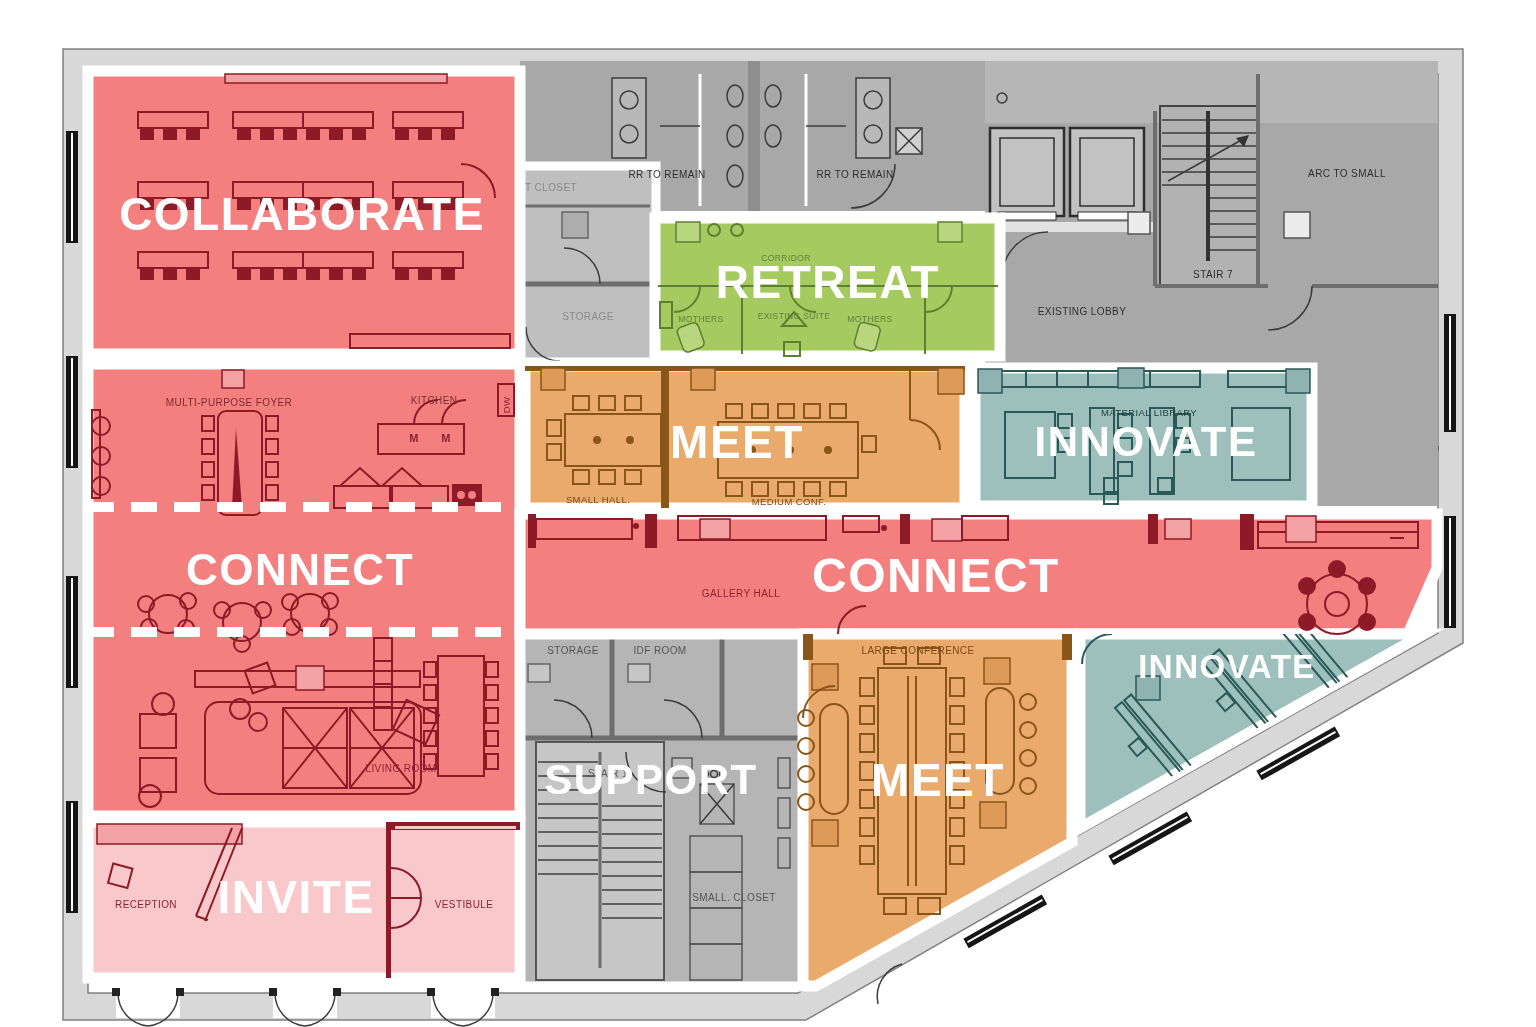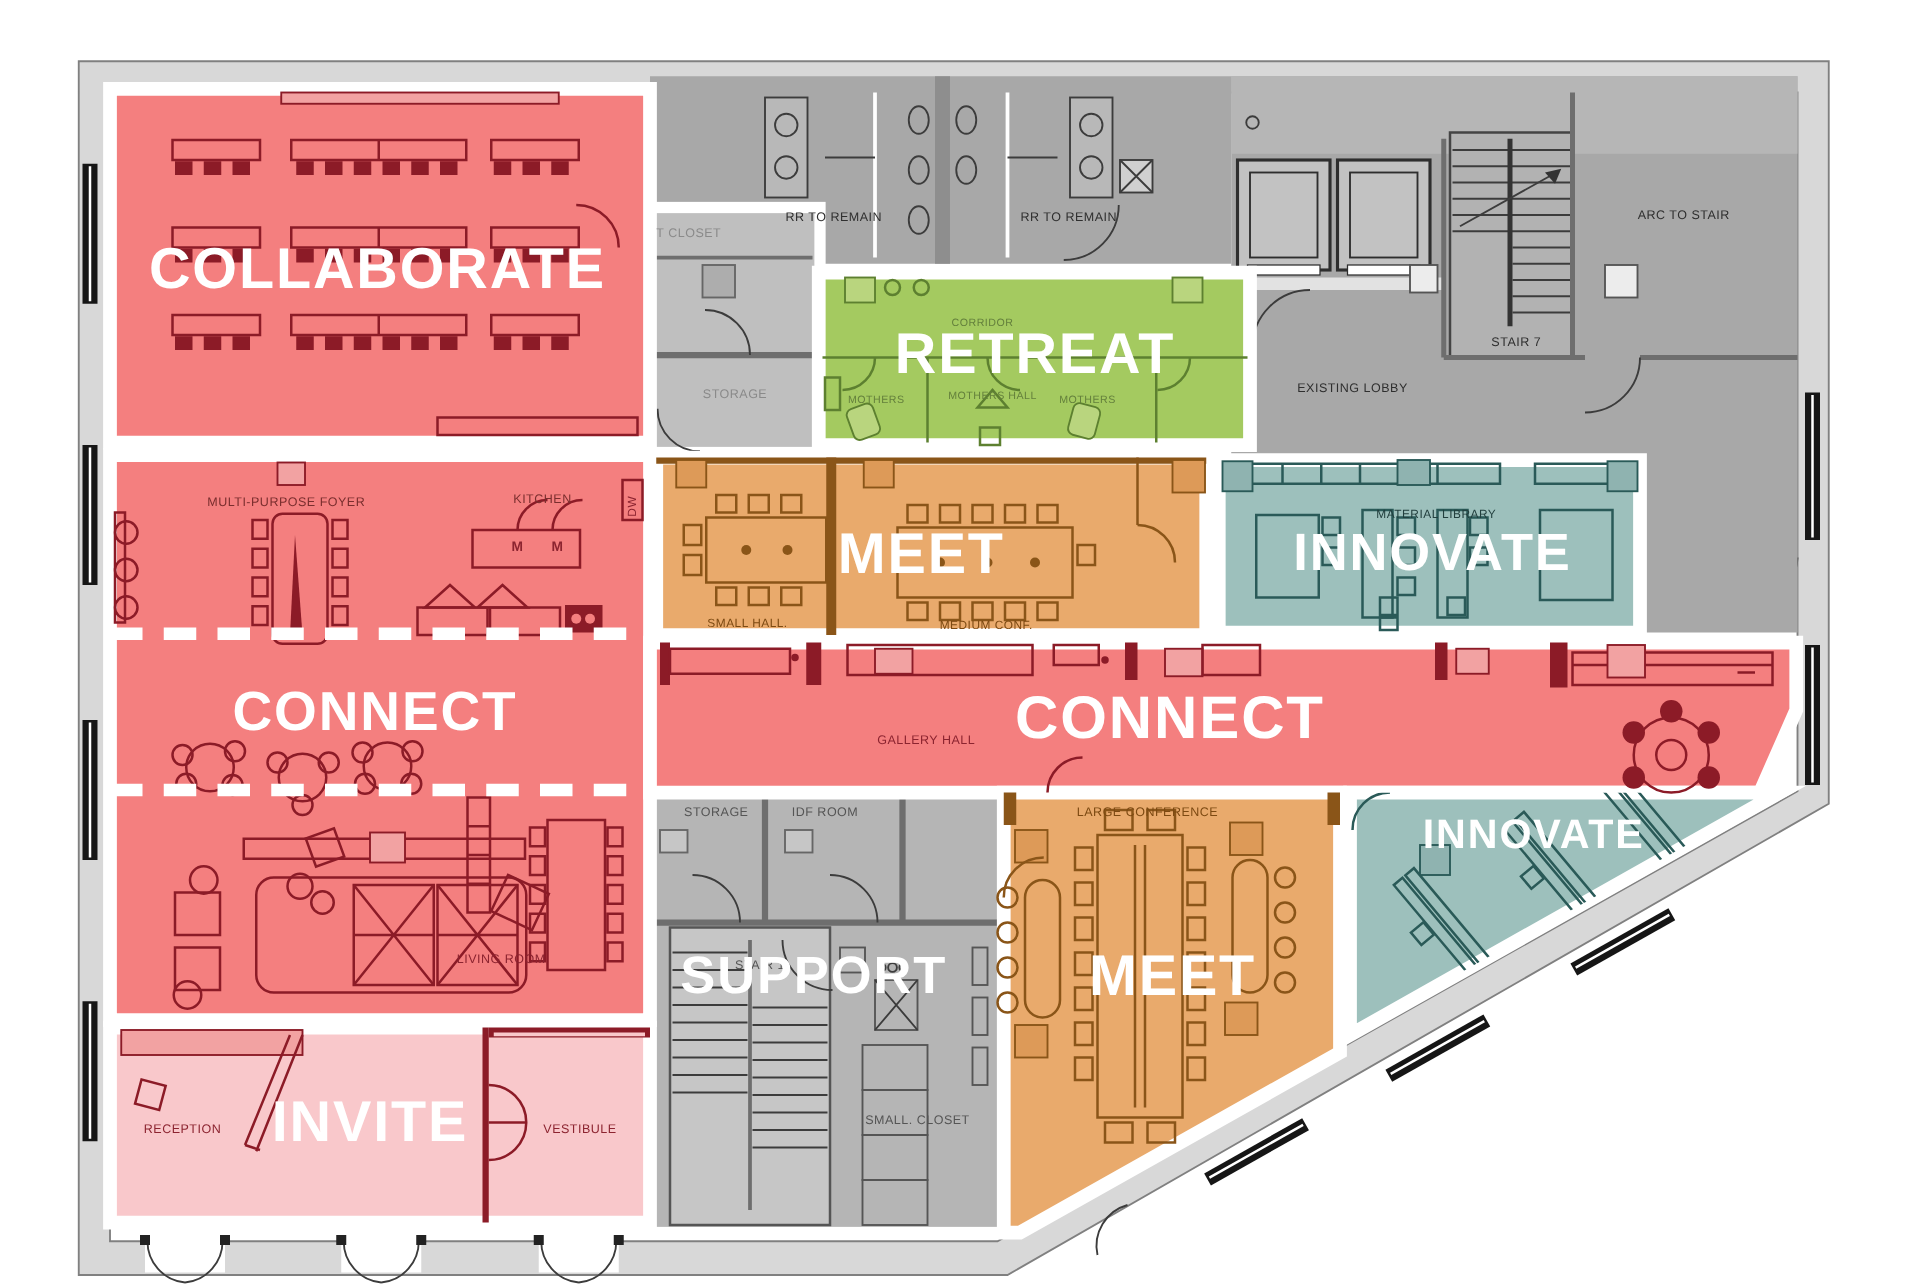--- a/index.html
+++ b/index.html
@@ -478,28 +478,28 @@
   <g>
     <line x1="88" y1="491" x2="520" y2="491" class="dash"></line>
     <line x1="88" y1="616" x2="520" y2="616" class="dash"></line>
   </g>
 </svg>
 
 <div id="labels">
 
   <span class="room-label lbl-gray" style="left:667px;top:158px">RR TO REMAIN</span>
   <span class="room-label lbl-gray" style="left:855px;top:158px">RR TO REMAIN</span>
-  <span class="room-label lbl-gray" style="left:1347px;top:157px">ARC TO STAIR</span>
+  <span class="room-label lbl-gray" style="left:1347px;top:157px">ARC TO SMALL</span>
   <span class="room-label lbl-gray" style="left:1213px;top:258px">STAIR 7</span>
   <span class="room-label lbl-gray" style="left:1082px;top:295px">EXISTING LOBBY</span>
   <span class="room-label lbl-lgray" style="left:551px;top:171px">T CLOSET</span>
   <span class="room-label lbl-lgray" style="left:588px;top:300px">STORAGE</span>
   <span class="room-label lbl-green sz85" style="left:786px;top:242px">CORRIDOR</span>
   <span class="room-label lbl-green sz85" style="left:701px;top:303px">MOTHERS</span>
-  <span class="room-label lbl-green sz85" style="left:794px;top:300px">MOTHERS HALL</span>
+  <span class="room-label lbl-green sz85" style="left:794px;top:300px">EXISTING SUITE</span>
   <span class="room-label lbl-green sz85" style="left:870px;top:303px">MOTHERS</span>
   <span class="room-label lbl-dred" style="left:229px;top:386px">MULTI-PURPOSE FOYER</span>
   <span class="room-label lbl-dred" style="left:434px;top:384px">KITCHEN</span>
   <span class="room-label lbl-red sz11" style="left:414px;top:422px">M</span>
   <span class="room-label lbl-red sz11" style="left:446px;top:422px">M</span>
   <span class="room-label lbl-red rot sz95" style="left:506px;top:389px">DW</span>
   <span class="room-label lbl-orange sz95" style="left:598px;top:483px">SMALL HALL.</span>
   <span class="room-label lbl-orange sz95" style="left:789px;top:485px">MEDIUM CONF.</span>
   <span class="room-label lbl-teal sz95" style="left:1149px;top:396px">MATERIAL LIBRARY</span>
   <span class="room-label lbl-red" style="left:741px;top:577px">GALLERY HALL</span>

